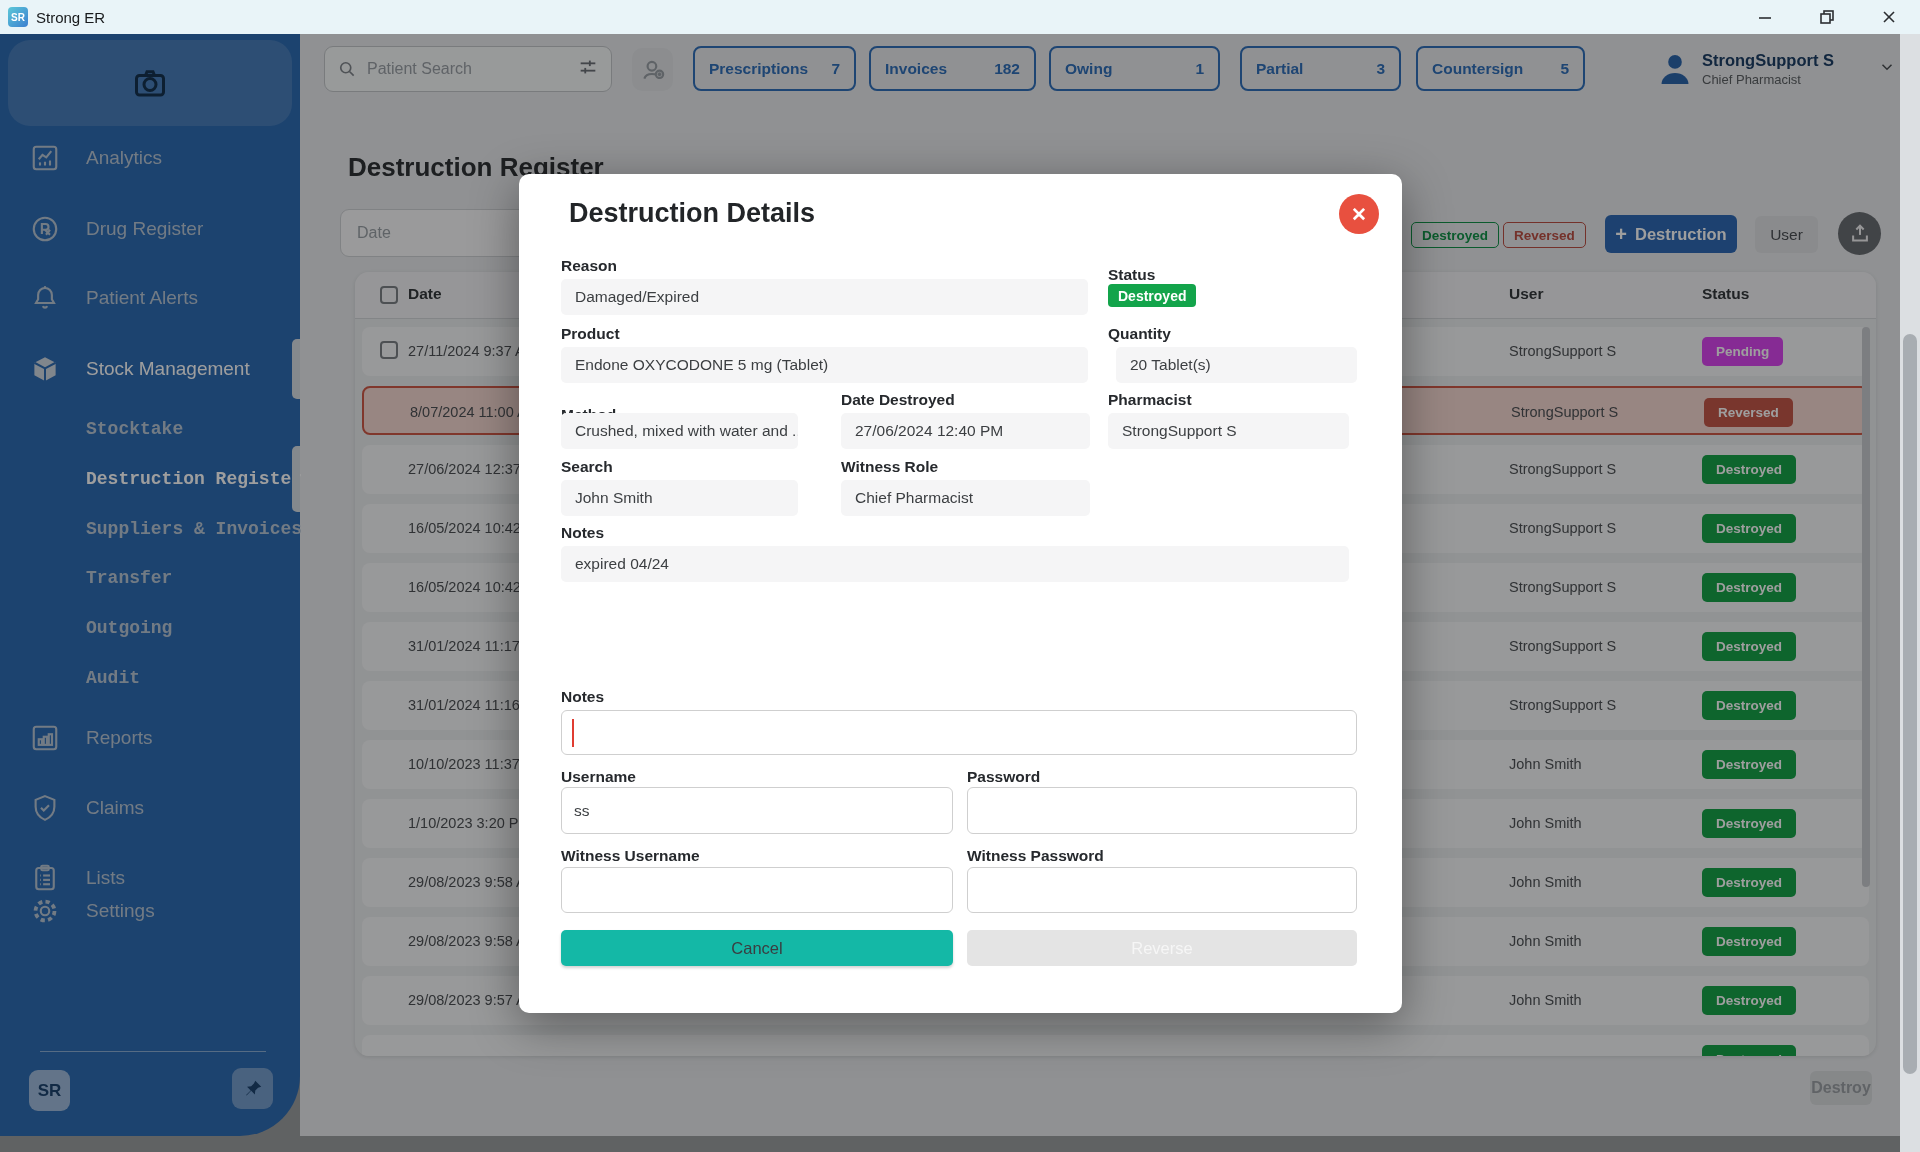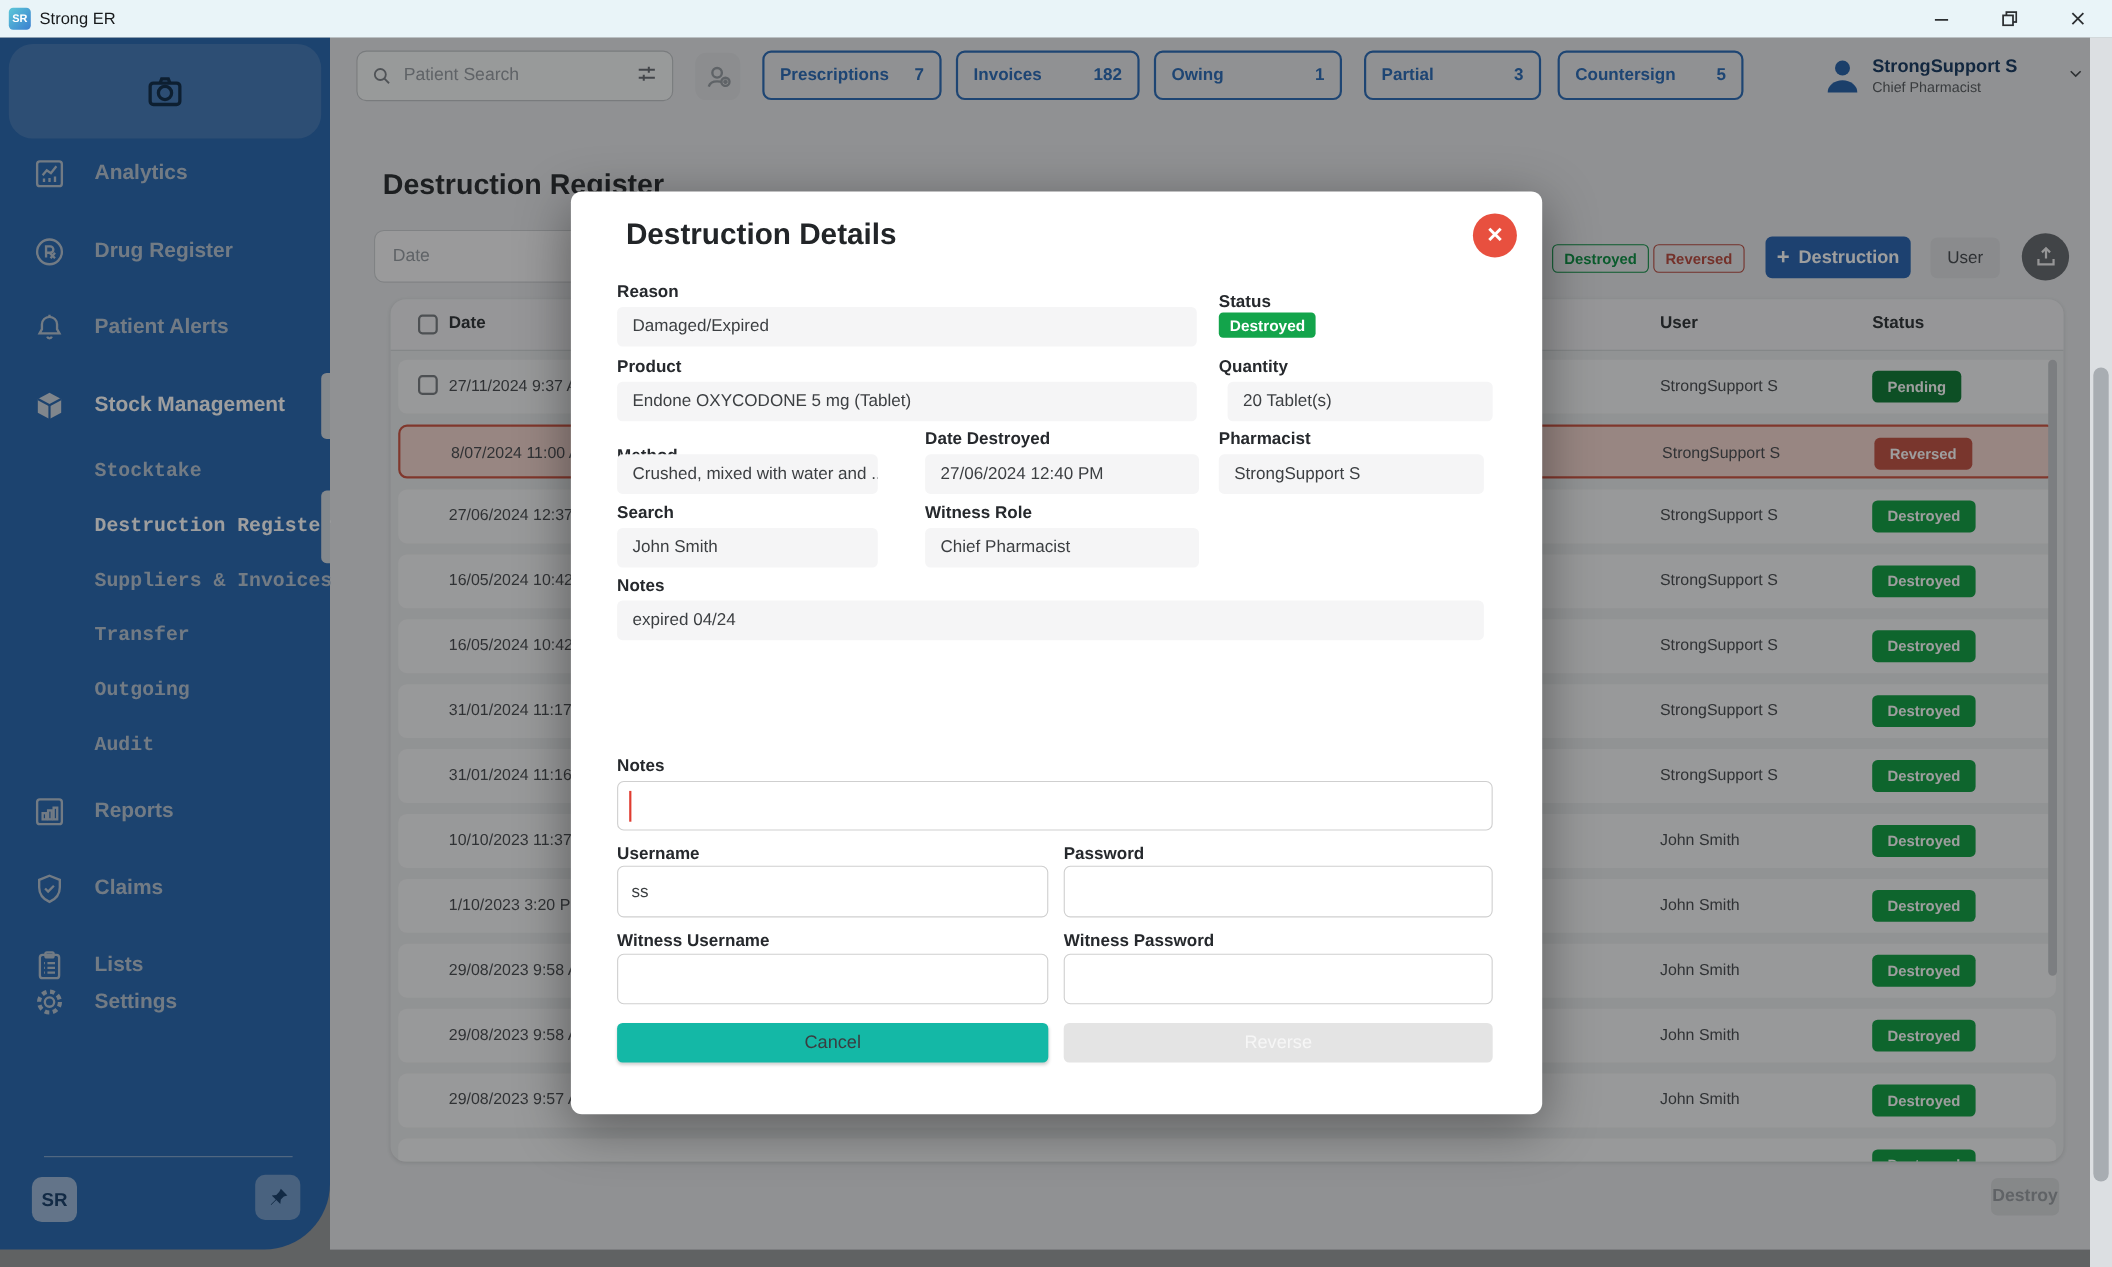--- a/index.html
+++ b/index.html
@@ -21,21 +21,21 @@
   .app { position:absolute; left:0; top:34px; width:1920px; height:1118px; background:#9b9ea1; }
 
   
   .sidebar { position:absolute; left:0; top:0; width:300px; height:1102px;
     background:#2e6cb3; border-bottom-right-radius:60px; z-index:10; }
   .side-top { position:absolute; left:8px; top:6px; width:284px; height:86px;
     background:rgba(255,255,255,0.13); border-radius:22px;
     display:flex; align-items:center; justify-content:center; }
   .side-top svg { stroke:#16324f; fill:none; stroke-width:2; }
   .nav-item { position:absolute; left:0; width:331px; height:48px; display:flex;
-    align-items:center; color:#b9c7d6; font-size:19px; font-weight:700; }
+    align-items:center; color:#b9c7d6; font-size:19px; font-weight:400; }
   .nav-item .icon { position:absolute; left:30px; width:30px; height:30px; }
   .nav-item .icon svg { stroke:#b9c7d6; fill:none; stroke-width:1.7; width:30px; height:30px; }
   .nav-item .lab { position:absolute; left:86px; white-space:nowrap; }
   .nav-item.active { color:#ffffff; }
   .nav-item.active .icon svg { stroke:#e8edf2; }
   .nav-sub { position:absolute; left:0; width:300px; height:36px; display:flex; align-items:center;
     color:#b9c7d6; font-size:18px; font-weight:600;font-family:Liberation Mono, monospace; }
   .nav-sub .lab { position:absolute; left:86px; white-space:nowrap; }
   .nav-sub.active { color:#ffffff; }
   .indicator { position:absolute; right:0; width:8px; background:#d6dde4; border-radius:5px 0 0 5px; }
@@ -102,21 +102,21 @@
   .th.c-date { left:53px; } .th.c-user { left:1154px; } .th.c-status { left:1347px; }
   .thead-line { position:absolute; left:0; top:46px; width:100%; height:1px; background:#d4d7da; }
   .cb { width:18px; height:18px; border:2px solid #7c8186; border-radius:4px; background:transparent; display:inline-block; }
   .trow { position:absolute; left:7px; width:1507px; height:49px; background:#f6f7f8; border-radius:8px; }
   .trow.selected { background:#f6d8d2; border:2px solid #cf5a48; }
   .trow .cb { position:absolute; left:18px; top:14px; }
   .td-date { position:absolute; left:46px; top:16px; font-size:14.5px; color:#4e5256; white-space:nowrap; }
   .td-user { position:absolute; left:1147px; top:16px; font-size:14.5px; color:#4e5256; white-space:nowrap; }
   .badge { position:absolute; left:1340px; top:10px; height:29px; border-radius:5px; color:#fff;
     font-size:13.5px; font-weight:bold; display:flex; align-items:center; padding:0 14px; }
-  .badge.pending { background:#15803d; }
+  .badge.pending { background:#d946ef; }
   .badge.destroyed { background:#17a34a; }
   .badge.reversed { background:#c4574a; }
   .inner-scroll { position:absolute; right:6px; top:55px; width:8px; height:560px; background:#c9ccd0; border-radius:4px; }
 
   .btn-destroy { position:absolute; left:1510px; top:1037px; width:62px; height:34px; background:#d9dbde;
     border-radius:6px; color:#9ba0a5; font-size:16px; font-weight:bold; display:flex; align-items:center;
     justify-content:center; }
 
   
   .overlay { position:absolute; inset:0; background:rgba(0,0,0,0.38); z-index:40; }

